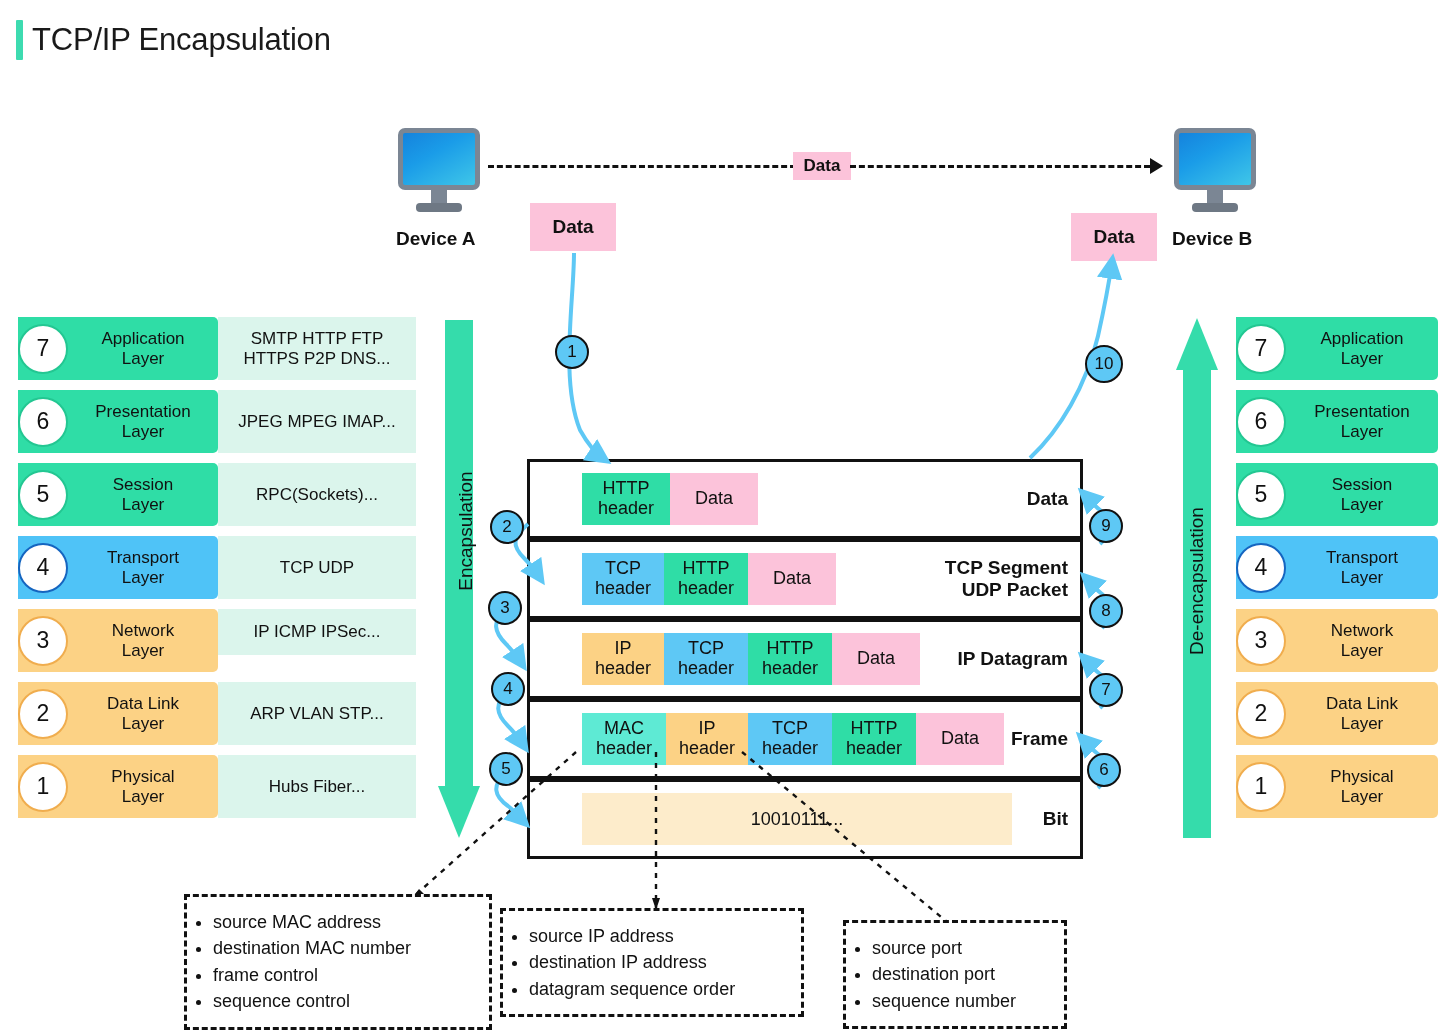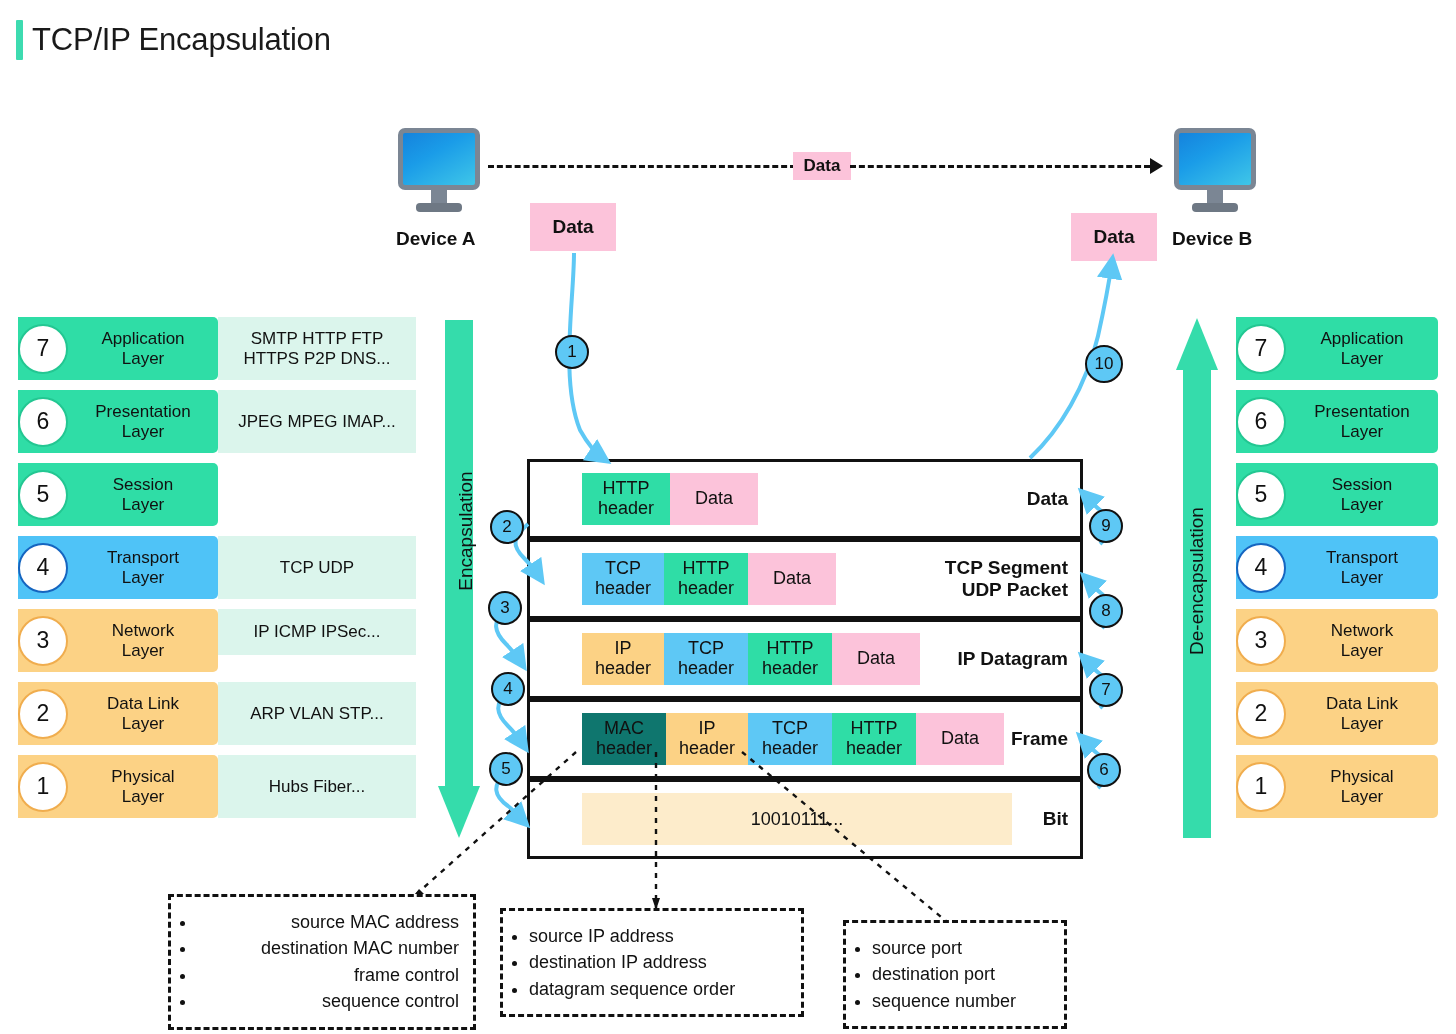--- a/index.html
+++ b/index.html
@@ -173,20 +173,21 @@
           <div class="osi-circle" style="border: 2.5px solid rgb(35, 199, 146);">6</div>
           <div class="lname"><span>Presentation</span><br><span>Layer</span></div>
         </div>
         <div class="osi-proto" style="width: 198px; height: 63px;">JPEG MPEG IMAP...</div>
       </div>
       <div class="osi-row" style="left: 18px; top: 463px; width: 398px; height: 63px;">
         <div class="osi-bar" style="width: 200px; height: 63px; background: rgb(47, 221, 166); position: relative;">
           <div class="osi-circle" style="border: 2.5px solid rgb(35, 199, 146);">5</div>
           <div class="lname"><span>Session</span><br><span>Layer</span></div>
         </div>
+        <div class="osi-proto" style="width: 198px; height: 63px;">RPC(Sockets)...</div>
       </div>
       <div class="osi-row" style="left: 18px; top: 536px; width: 398px; height: 63px;">
         <div class="osi-bar" style="width: 200px; height: 63px; background: rgb(79, 195, 247); position: relative;">
           <div class="osi-circle" style="border: 2.5px solid rgb(21, 101, 192);">4</div>
           <div class="lname"><span>Transport</span><br><span>Layer</span></div>
         </div>
         <div class="osi-proto" style="width: 198px; height: 63px;">TCP UDP</div>
       </div>
       <div class="osi-row" style="left: 18px; top: 609px; width: 398px; height: 63px;">
         <div class="osi-bar" style="width: 200px; height: 63px; background: rgb(252, 210, 133); position: relative;">
@@ -286,21 +287,21 @@
             <span>header</span>
           </div>
           <div class="seg" style="width: 88px; background: rgb(252, 195, 218);">
             <span>Data</span>
           </div>
         </div>
         <div class="pkt-name">IP Datagram</div>
       </div>
       <div class="pkt-row" style="left: 527px; top: 699px; width: 556px; height: 80px;">
         <div style="display: flex; margin-left: 12px;">
-          <div class="seg two" style="width: 84px; background: #0f766e;">
+          <div class="seg two" style="width: 84px; background: #5eead4;">
             <span>MAC</span>
             <span>header</span>
           </div>
           <div class="seg two" style="width: 82px; background: rgb(252, 210, 133);">
             <span>IP</span>
             <span>header</span>
           </div>
           <div class="seg two" style="width: 84px; background: rgb(94, 200, 245);">
             <span>TCP</span>
             <span>header</span>
@@ -361,21 +362,21 @@
       <path d="M742,752 L952,926"></path>
     </g>
     <g fill="#111">
       <path d="M412,898 l13,-3 l-6,-6 z"></path>
       <path d="M656,910 l4,-12 l-8,0 z"></path>
       <path d="M952,926 l-12,-5 l2,9 z"></path>
     </g>
   </svg>
 
   <div id="notes-host">
-      <div class="note" style="left: 168px; top: 894px; width: 308px; text-align: right;">
+      <div class="note" style="left: 184px; top: 894px; width: 308px;">
         <ul>
           <li>source MAC address</li>
           <li>destination MAC number</li>
           <li>frame control</li>
           <li>sequence control</li>
         </ul>
       </div>
       <div class="note" style="left: 500px; top: 908px; width: 304px;">
         <ul>
           <li>source IP address</li>

